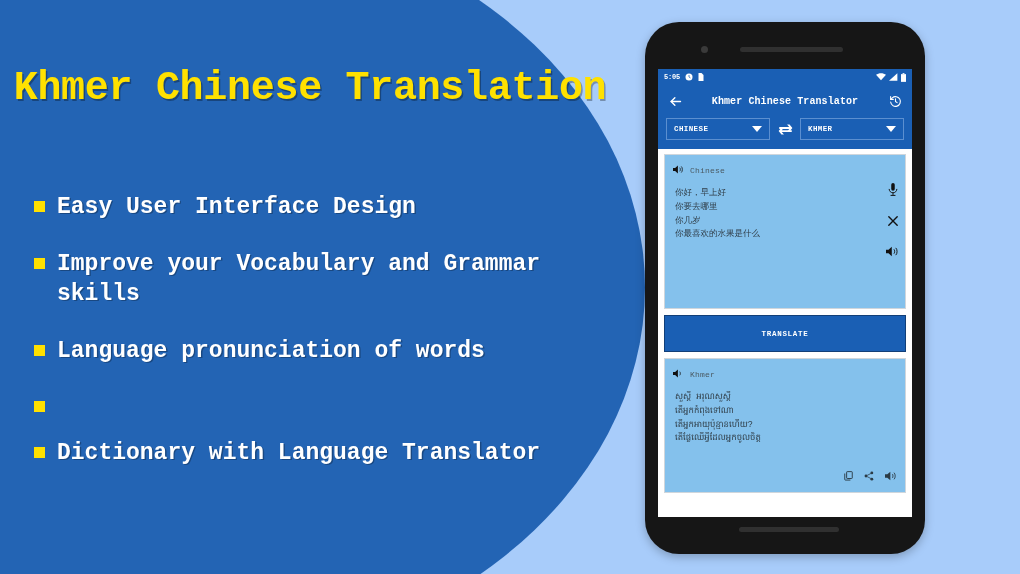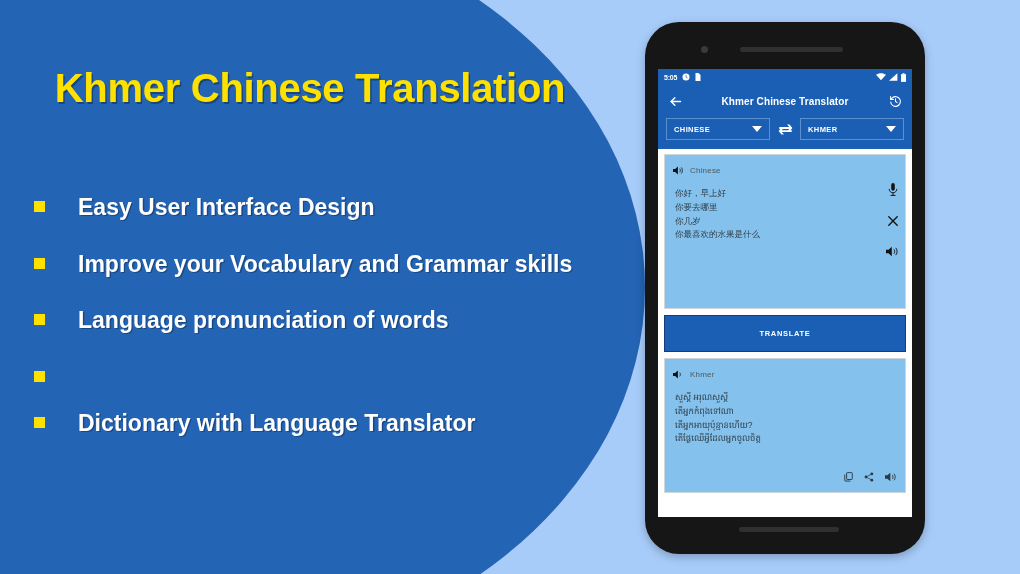--- a/index.html
+++ b/index.html
@@ -6,20 +6,21 @@
   html, body {
     width: 1020px; height: 574px;
     overflow: hidden;
     font-family: "Liberation Sans", sans-serif;
   }
   #stage {
     position: relative;
     width: 1020px; height: 574px;
     background: #a8ccfa;
     overflow: hidden;
+    font-family: Liberation Mono, monospace;
   }
 
   
   .hero-ellipse {
     position: absolute;
     left: -330px; top: -95px;
     width: 975px; height: 765px;
     background: #2364b4;
     border-radius: 50%;
   }
@@ -45,21 +46,20 @@
   .feature-list {
     position: absolute;
     left: 34px; top: 192px;
     width: 590px;
     list-style: none;
   }
   .feature-item {
     display: flex;
     align-items: flex-start;
     margin-bottom: 26px;
-    gap: 21px;
   }
   .bullet-square {
     flex: 0 0 auto;
     width: 11px; height: 11px;
     background: #ffe100;
     margin-top: 9px;
     margin-right: 12px;
   }
   .feature-text {
     font-size: 23px;

